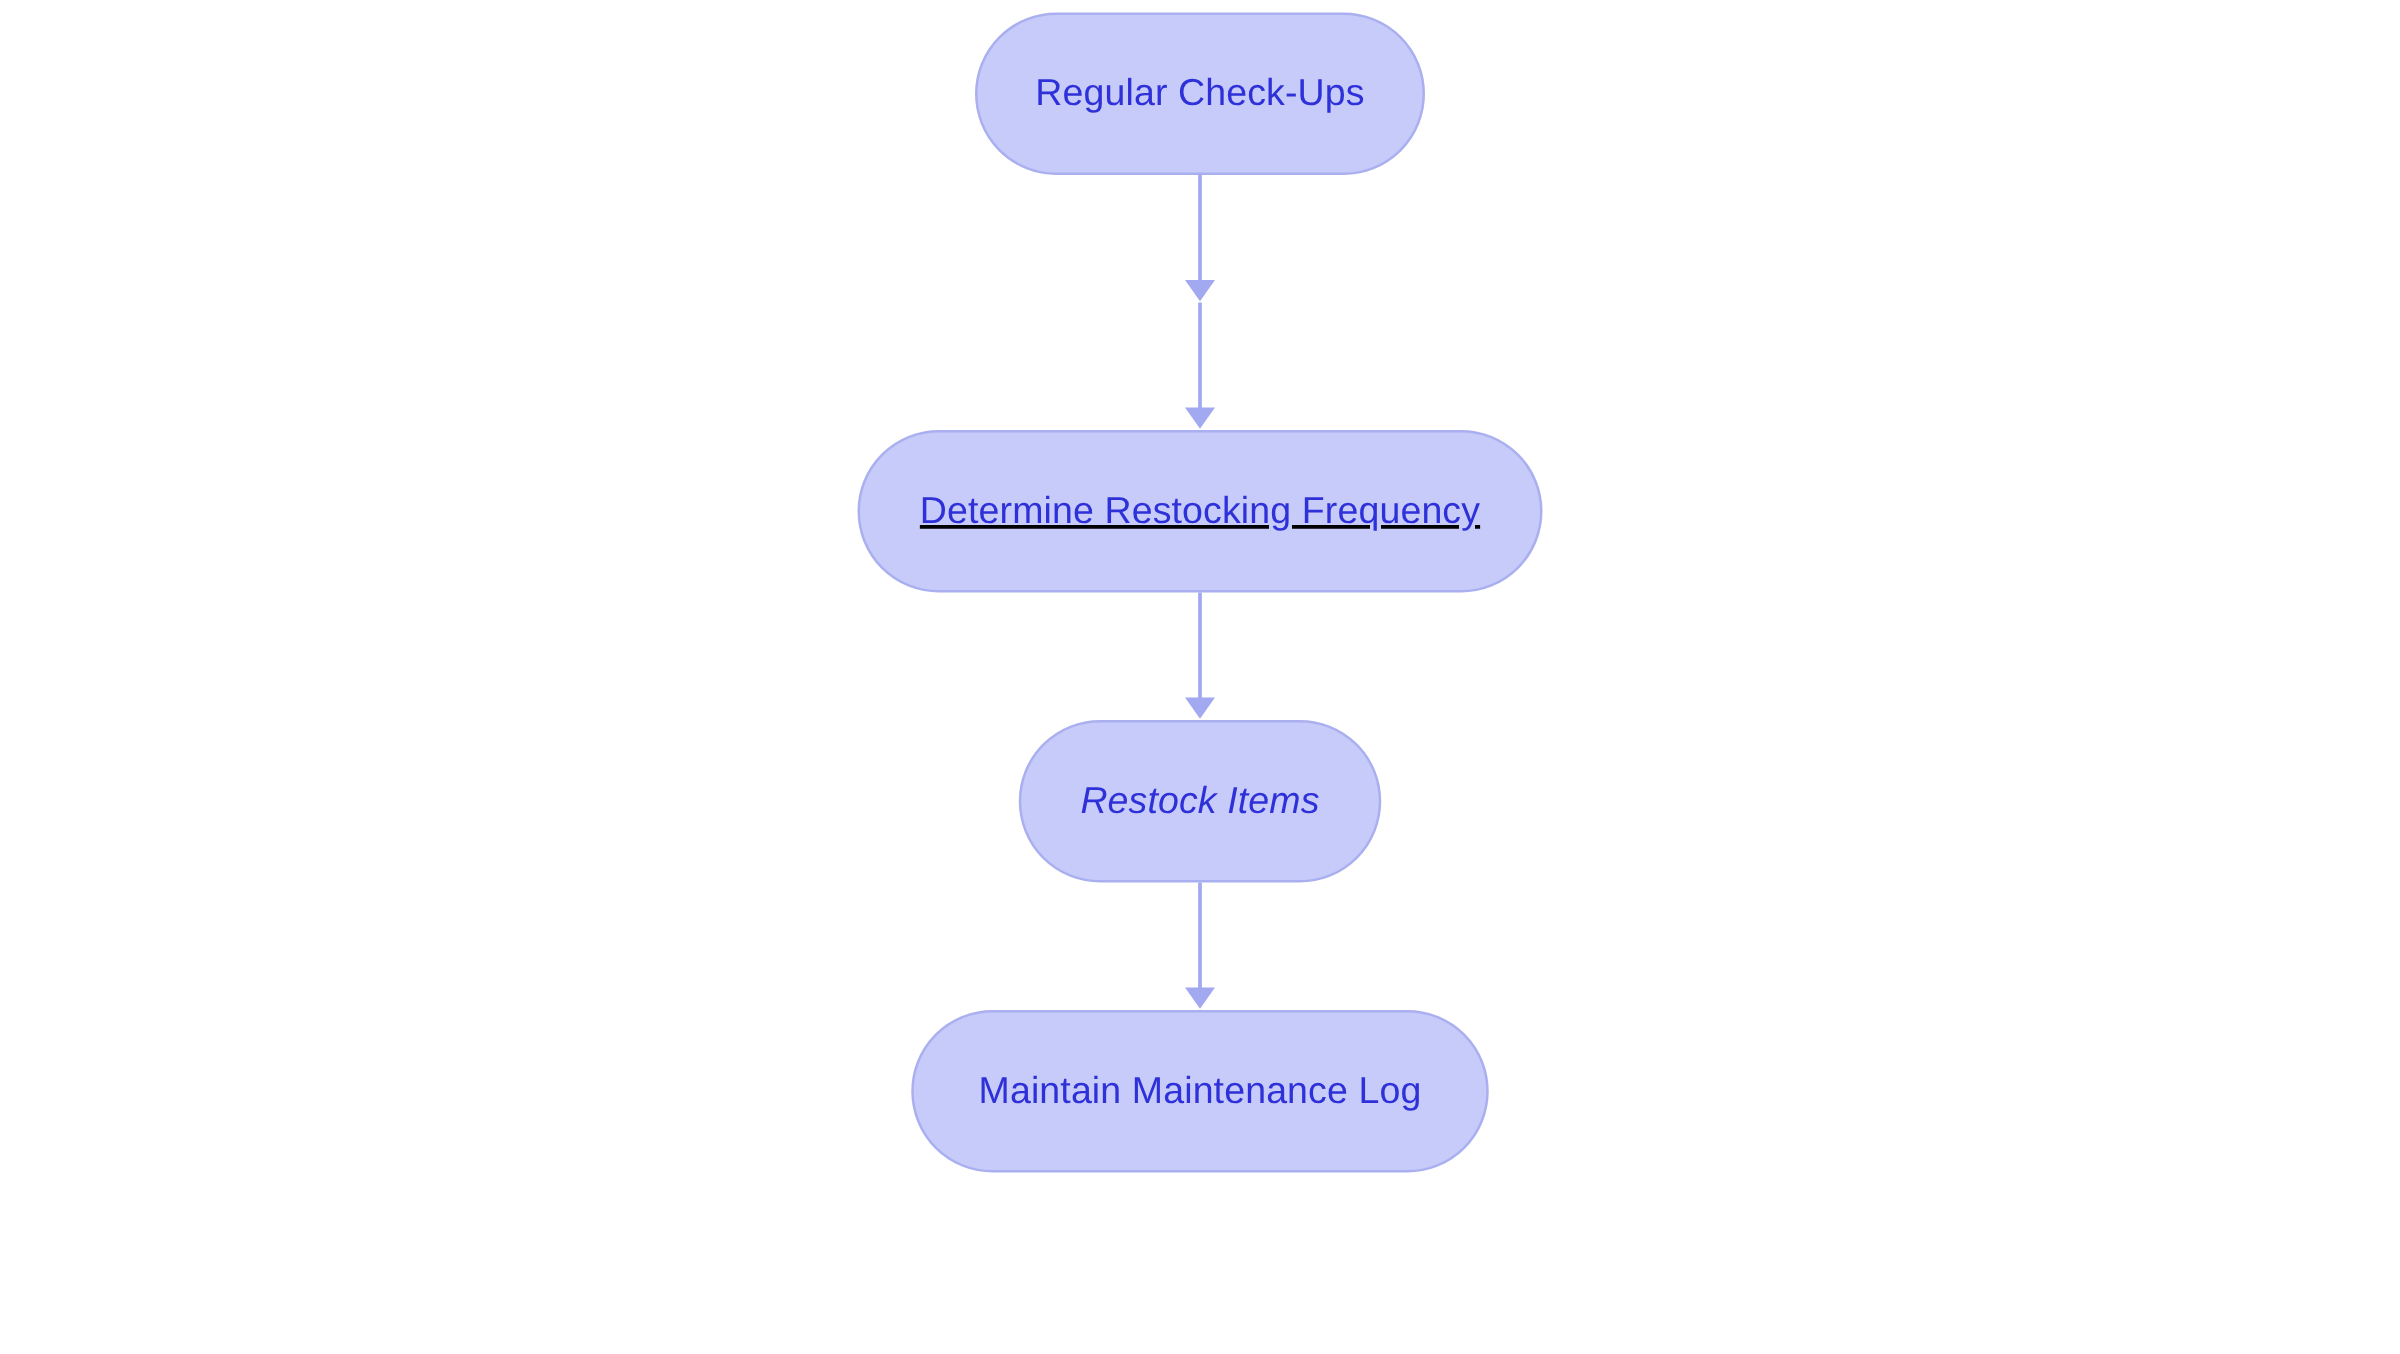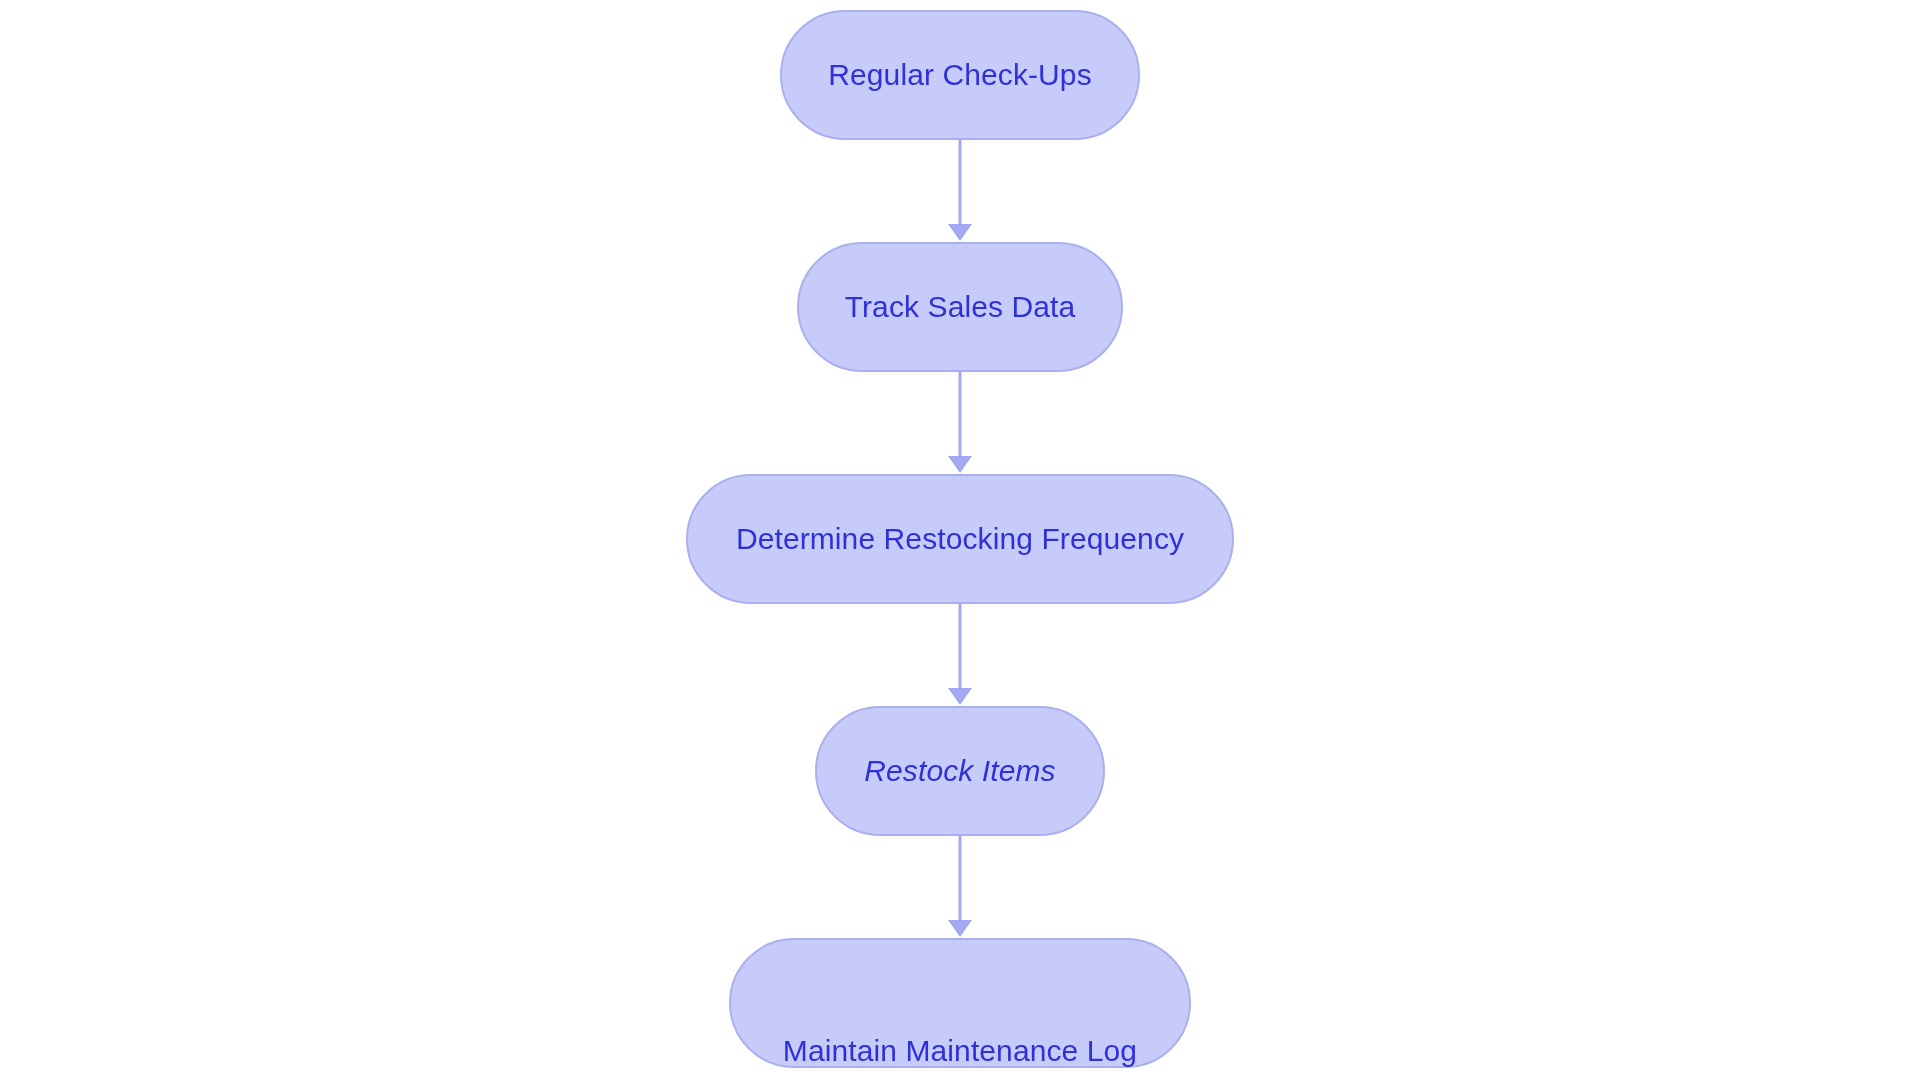--- a/index.html
+++ b/index.html
@@ -43,23 +43,23 @@
     font-weight: 400;
     letter-spacing: 0.1px;
     line-height: 1;
     white-space: nowrap;
     padding: 0 44px;
   }
 
   
   .node-w1 { width: 360px; }
   .node-w2 { width: 326px; }
-  .node-w3 { width: 548px; }
+  .node-w3 { width: 548px; text-decoration: underline; }
   .node-w4 { width: 290px; font-style: italic; }
-  .node-w5 { width: 462px; align-items: flex-end; }
+  .node-w5 { width: 462px; }
 
   
   .connector {
     width: 30px;
     height: 102px;
     position: relative;
     flex: 0 0 auto;
   }
   .connector-line {
     position: absolute;
@@ -93,23 +93,20 @@
 
   <div class="node node-w1">
     <span class="node-label">Regular Check-Ups</span>
   </div>
 
   <div class="connector">
     <div class="connector-line"></div>
     <div class="connector-head"></div>
   </div>
 
-  <div class="node node-w2">
-    <span class="node-label">Track Sales Data</span>
-  </div>
 
   <div class="connector">
     <div class="connector-line"></div>
     <div class="connector-head"></div>
   </div>
 
   <div class="node node-w3">
     <span class="node-label">Determine Restocking Frequency</span>
   </div>
 

